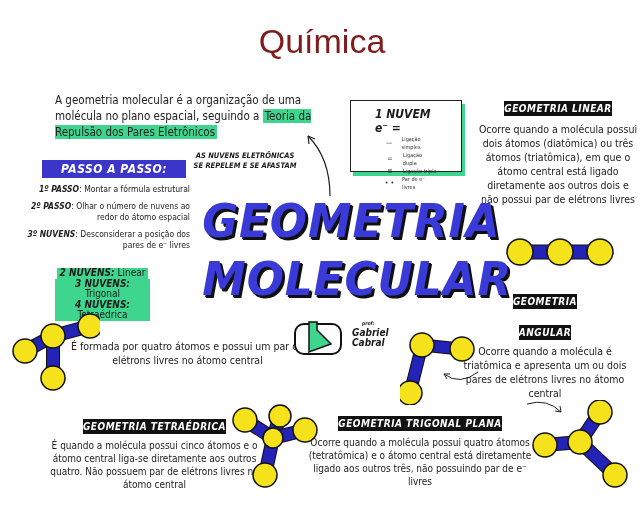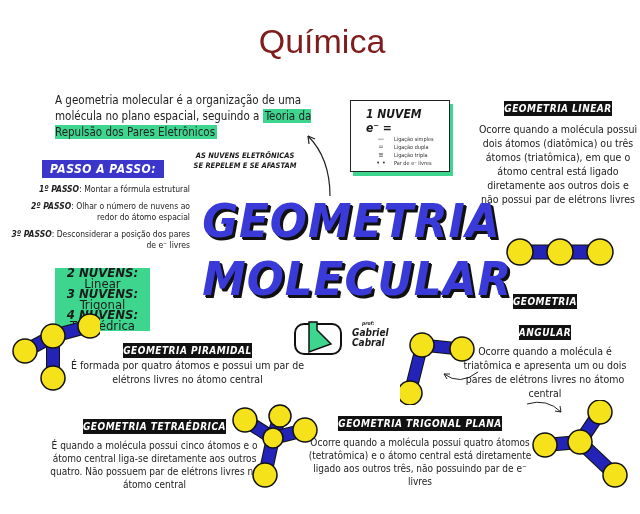--- a/index.html
+++ b/index.html
@@ -7,31 +7,31 @@
   body { position: relative; font-family: "DejaVu Sans Condensed", "DejaVu Sans", sans-serif; color: #1a1a1a; }
   .abs { position: absolute; }
 
   .page-title { left: 2px; top: 22px; width: 640px; text-align: center; font-family: "Liberation Sans", sans-serif; font-size: 34px; color: #7f1d1d; }
 
   .intro { left: 55px; top: 92px; width: 280px; text-align: left; font-size: 11.5px; line-height: 16px; color: #222; }
   .hl { background: #3ed68f; padding: 0 2px; }
 
   .rep-note { left: 180px; top: 151px; width: 130px; text-align: center; font-size: 7.5px; font-weight: bold; font-style: italic; line-height: 10px; }
 
-  .passo-badge { left: 42px; top: 160px; background: #3b35c9; color: #fff; font-style: italic; font-weight: bold; font-size: 12px; padding: 2px 8px; letter-spacing: 0.5px; }
+  .passo-badge { left: 42px; top: 160px; background: #3b35c9; color: #fff; font-style: italic; font-weight: bold; font-size: 12px; padding: 2px 19px; letter-spacing: 0.5px; }
 
   .steps { left: 10px; top: 184px; width: 180px; text-align: right; font-size: 8.5px; line-height: 11.5px; color: #222; }
   .steps p { margin-bottom: 5px; }
   .steps b { font-style: italic; }
 
-  .nuvens { left: 55px; top: 268px; width: 95px; text-align: center; font-size: 13px; line-height: 10.5px; }
+  .nuvens { left: 55px; top: 268px; width: 95px; text-align: center; font-size: 10px; line-height: 10.5px; }
   .nuvens div { background: #3ed68f; display: inline-block; padding: 0 3px; }
   .nuvens b { font-style: italic; }
 
-  .legend-box { left: 350px; top: 100px; width: 100px; height: 72px; border: 1.5px solid #222; background: #fff; box-shadow: 3px 4px 0 #3ed68f; padding: 6px 15px; }
+  .legend-box { left: 350px; top: 100px; width: 112px; height: 72px; border: 1.5px solid #222; background: #fff; box-shadow: 3px 4px 0 #3ed68f; padding: 6px 24px; }
   .legend-title { font-style: italic; font-weight: bold; font-size: 12px; }
   .legend-row { display: flex; align-items: center; font-size: 5.5px; line-height: 8px; margin-left: 8px; color: #333; }
   .legend-sym { width: 14px; display: inline-block; text-align: center; margin-right: 6px; font-size: 7px; }
 
   .big-title { left: 195px; top: 192px; width: 290px; text-align: center; font-family: "DejaVu Sans", sans-serif; font-weight: bold; font-style: italic; font-size: 46px; line-height: 58px; color: #3a3ad8; text-shadow: 2px 2px 0 #111, 3px 3px 0 #111; letter-spacing: 1px; transform: scaleX(0.95); }
 
   .section-title { background: #111; color: #fff; font-style: italic; font-weight: bold; font-size: 10px; padding: 2px 0; letter-spacing: 0.5px; text-align: center; display: inline-block; }
   .section-text { font-size: 10.5px; line-height: 14px; text-align: center; color: #222; }
 
   .sec-linear { left: 478px; top: 97px; width: 160px; text-align: center; }
@@ -57,21 +57,21 @@
 </div>
 <svg class="abs" style="left:300px;top:128px" width="40" height="70">
   <path d="M30 68 Q30 30 8 8" fill="none" stroke="#222" stroke-width="1.2"></path>
   <path d="M8 8 L9 16 M8 8 L15 11" fill="none" stroke="#222" stroke-width="1.2"></path>
 </svg>
 
 <div class="abs passo-badge">PASSO A PASSO:</div>
 <div class="abs steps">
   <p><b>1º PASSO</b><span>: Montar a fórmula estrutural</span></p>
   <p><b>2º PASSO</b><span>: Olhar o número de nuvens ao redor do átomo espacial</span></p>
-  <p><b>3º PASSO</b><span>: Desconsiderar a posição dos pares de e⁻ livres</span></p>
+  <p><b>3º NUVENS</b><span>: Desconsiderar a posição dos pares de e⁻ livres</span></p>
 </div>
 <div class="abs nuvens">
   <div><b>2 NUVENS:</b><span> Linear</span></div><br>
   <div><b>3 NUVENS:</b><span> Trigonal</span></div><br>
   <div><b>4 NUVENS:</b><span> Tetraédrica</span></div>
 </div>
 
 <div class="abs legend-box">
   <div class="legend-title">1 NUVEM e⁻ =</div>
   <div class="legend-row">
@@ -133,21 +133,20 @@
   <line x1="48" y1="38" x2="20" y2="53" stroke="#111" stroke-width="14"></line>
   <line x1="48" y1="38" x2="20" y2="53" stroke="#2323b8" stroke-width="12"></line>
   <line x1="48" y1="38" x2="48" y2="80" stroke="#111" stroke-width="14"></line>
   <line x1="48" y1="38" x2="48" y2="80" stroke="#2323b8" stroke-width="12"></line>
   <circle cx="85" cy="28" r="12" fill="#f5e21a" stroke="#111" stroke-width="1.5"></circle>
   <circle cx="20" cy="53" r="12" fill="#f5e21a" stroke="#111" stroke-width="1.5"></circle>
   <circle cx="48" cy="80" r="12" fill="#f5e21a" stroke="#111" stroke-width="1.5"></circle>
   <circle cx="48" cy="38" r="12" fill="#f5e21a" stroke="#111" stroke-width="1.5"></circle>
 </svg>
 <div class="abs sec-piramidal">
-  <div class="section-title">GEOMETRIA PIRAMIDAL</div>
   <div class="section-text" style="margin-top:0">É formada por quatro átomos e possui um par de elétrons livres no átomo central</div>
 </div>
 
 <svg class="abs" style="left:293px;top:318px" width="55" height="40">
   <rect x="2" y="6" width="46" height="30" rx="9" fill="#fff" stroke="#111" stroke-width="2"></rect>
   <path d="M16 4 L24 4 L24 12 L38 26 L16 34 Z" fill="#3ed68f" stroke="#111" stroke-width="1.5"></path>
 </svg>
 <div class="abs logo-text">
   <span class="prof">prof:</span>
   <div>Gabriel</div>

